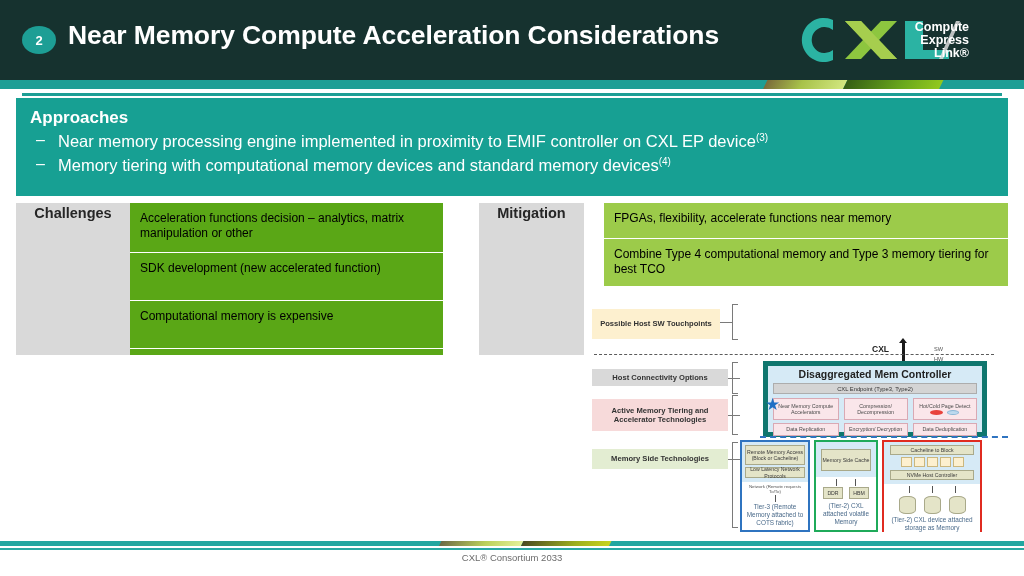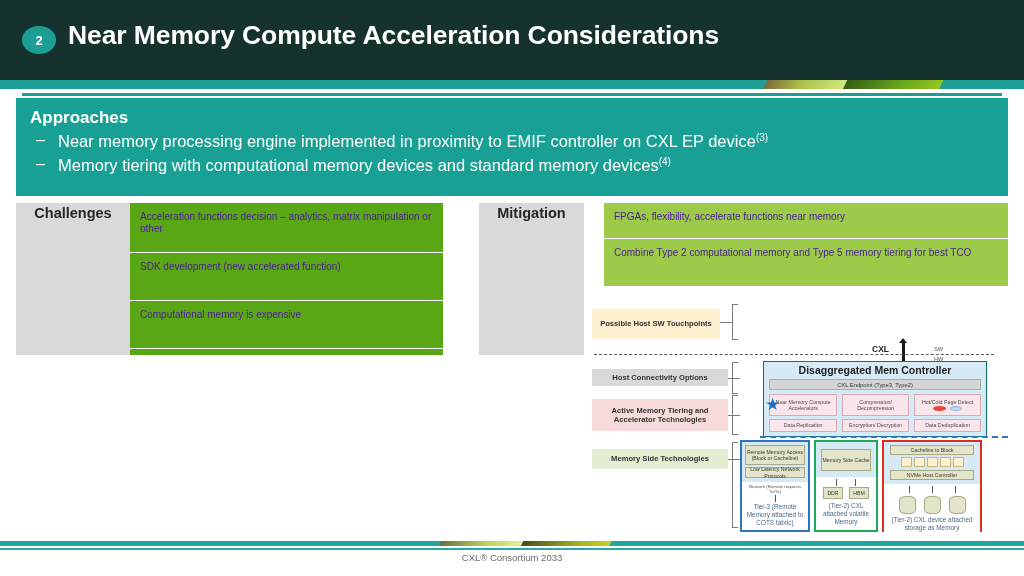--- a/index.html
+++ b/index.html
@@ -75,21 +75,21 @@
     font-size: 14.5px; font-weight: bold;
     display: flex; align-items: flex-start; justify-content: center;
     padding-top: 2px;
   }
   .challenges-label { flex: 0 0 114px; }
   .mitigation-label { flex: 0 0 105px; margin-left: 8px; }
   .cells { display: flex; flex-direction: column; }
   .cells-ch { flex: 0 0 313px; }
   .cells-mi { flex: 1 1 auto; margin-left: 20px; }
   .cell {
-    color: #4c1d95; font-size: 10px; line-height: 1.22;
+    color: #000000; font-size: 12px; line-height: 1.22;
     padding: 8px 10px 25px 10px;
     border-bottom: 1.5px solid #ffffff;
   }
   .cell-dark { background: #5aa716; }
   .cell-light { background: #9ccb4a; }
   .ch1 { height: 50px; }
   .ch2 { height: 48px; }
   .ch3 { height: 48px; }
   .mi1 { height: 36px; }
   .mi2 { height: 48px; }
@@ -150,21 +150,21 @@
   }
   .dash-line {
     position: absolute; left: 12px; top: 54px; width: 400px; height: 0;
     border-top: 1px dashed #5b5b5b;
   }
   .sw-lbl { position: absolute; left: 352px; top: 46px; font-size: 5.6px; color: #555; }
   .hw-lbl { position: absolute; left: 352px; top: 56px; font-size: 5.6px; color: #555; }
 
   .dmc-box {
     position: absolute; left: 181px; top: 61px; width: 224px; height: 76px;
-    background: #d6eaf6; border: 1px solid #0f766e;
+    background: #d6eaf6; border: 5px solid #0f766e;
   }
   .dmc-title { text-align: center; font-size: 10.5px; font-weight: bold; color: #222; margin-top: 2px; }
   .dmc-ep {
     margin: 3px 5px 0 5px; height: 11px; background: #d4d4d4; border: 1px solid #adadad;
     display: flex; align-items: center; justify-content: center; font-size: 5.8px; color: #333;
   }
   .dmc-grid { display: flex; gap: 5px; padding: 4px 5px 0 5px; }
   .dmc-col { flex: 1; display: flex; flex-direction: column; gap: 3px; }
   .dmc-col.first { flex: 1.02; }
   .pink-box {
@@ -231,20 +231,37 @@
 </style>
 </head>
 <body>
 
 <div class="slide">
 
   <div class="header">
     <div class="slide-number">2</div>
     <div class="slide-title">Near Memory Compute Acceleration Considerations</div>
 
+    <div class="logo">
+      <svg width="205" height="52" viewBox="0 0 205 52">
+
+        <path d="M40 6 A22 22 0 1 0 40 46 L40 36 A13 13 0 1 1 40 16 Z" fill="#2bb3a3"></path>
+
+        <path d="M52 7 L68 7 L104 45 L88 45 Z" fill="#8dc63f"></path>
+        <path d="M88 7 L104 7 L68 45 L52 45 Z" fill="#8dc63f"></path>
+        <path d="M52 7 L68 7 L104 45 L88 45 Z" fill="#a6ce4e"></path>
+
+        <path d="M112 7 L130 7 L130 36 L156 36 L156 45 L112 45 Z" fill="#2bb3a3"></path>
+
+        <path d="M163 7 L167 7 L150 45 L146 45 Z" fill="#d8d8d8" opacity="0.85"></path>
+        <text x="176" y="17" font-family="Liberation Sans, sans-serif" font-size="12.5" font-weight="bold" fill="#ffffff" text-anchor="end">Compute</text>
+        <text x="176" y="30" font-family="Liberation Sans, sans-serif" font-size="12.5" font-weight="bold" fill="#ffffff" text-anchor="end">Express</text>
+        <text x="176" y="43" font-family="Liberation Sans, sans-serif" font-size="12.5" font-weight="bold" fill="#ffffff" text-anchor="end">Link®</text>
+      </svg>
+    </div>
   </div>
 
   <div class="accent-band">
     <div class="sh1"></div>
     <div class="sh2"></div>
   </div>
   <div class="accent-thin"></div>
 
   <div class="approaches">
     <h2>Approaches</h2>
@@ -274,21 +291,21 @@
       <div class="cell cell-dark ch3">Computational memory is expensive</div>
       <div class="spacer-dark"></div>
     </div>
 
     <div class="gutter"></div>
 
     <div class="label-cell mitigation-label">Mitigation</div>
 
     <div class="cells cells-mi">
       <div class="cell cell-light mi1">FPGAs, flexibility, accelerate functions near memory</div>
-      <div class="cell cell-light mi2">Combine Type 2 computational memory and Type 5 memory tiering for best TCO</div>
+      <div class="cell cell-light mi2">Combine Type 4 computational memory and Type 3 memory tiering for best TCO</div>
       <div class="spacer-white"></div>
     </div>
   </div>
 
   <div class="diagram">
 
     <div class="dg-label lbl-host">Possible Host SW Touchpoints</div>
     <div class="dg-label lbl-conn">Host Connectivity Options</div>
     <div class="dg-label lbl-mem">Memory Side Technologies</div>
     <div class="dg-label lbl-tier">Active Memory Tiering and Accelerator Technologies</div>

